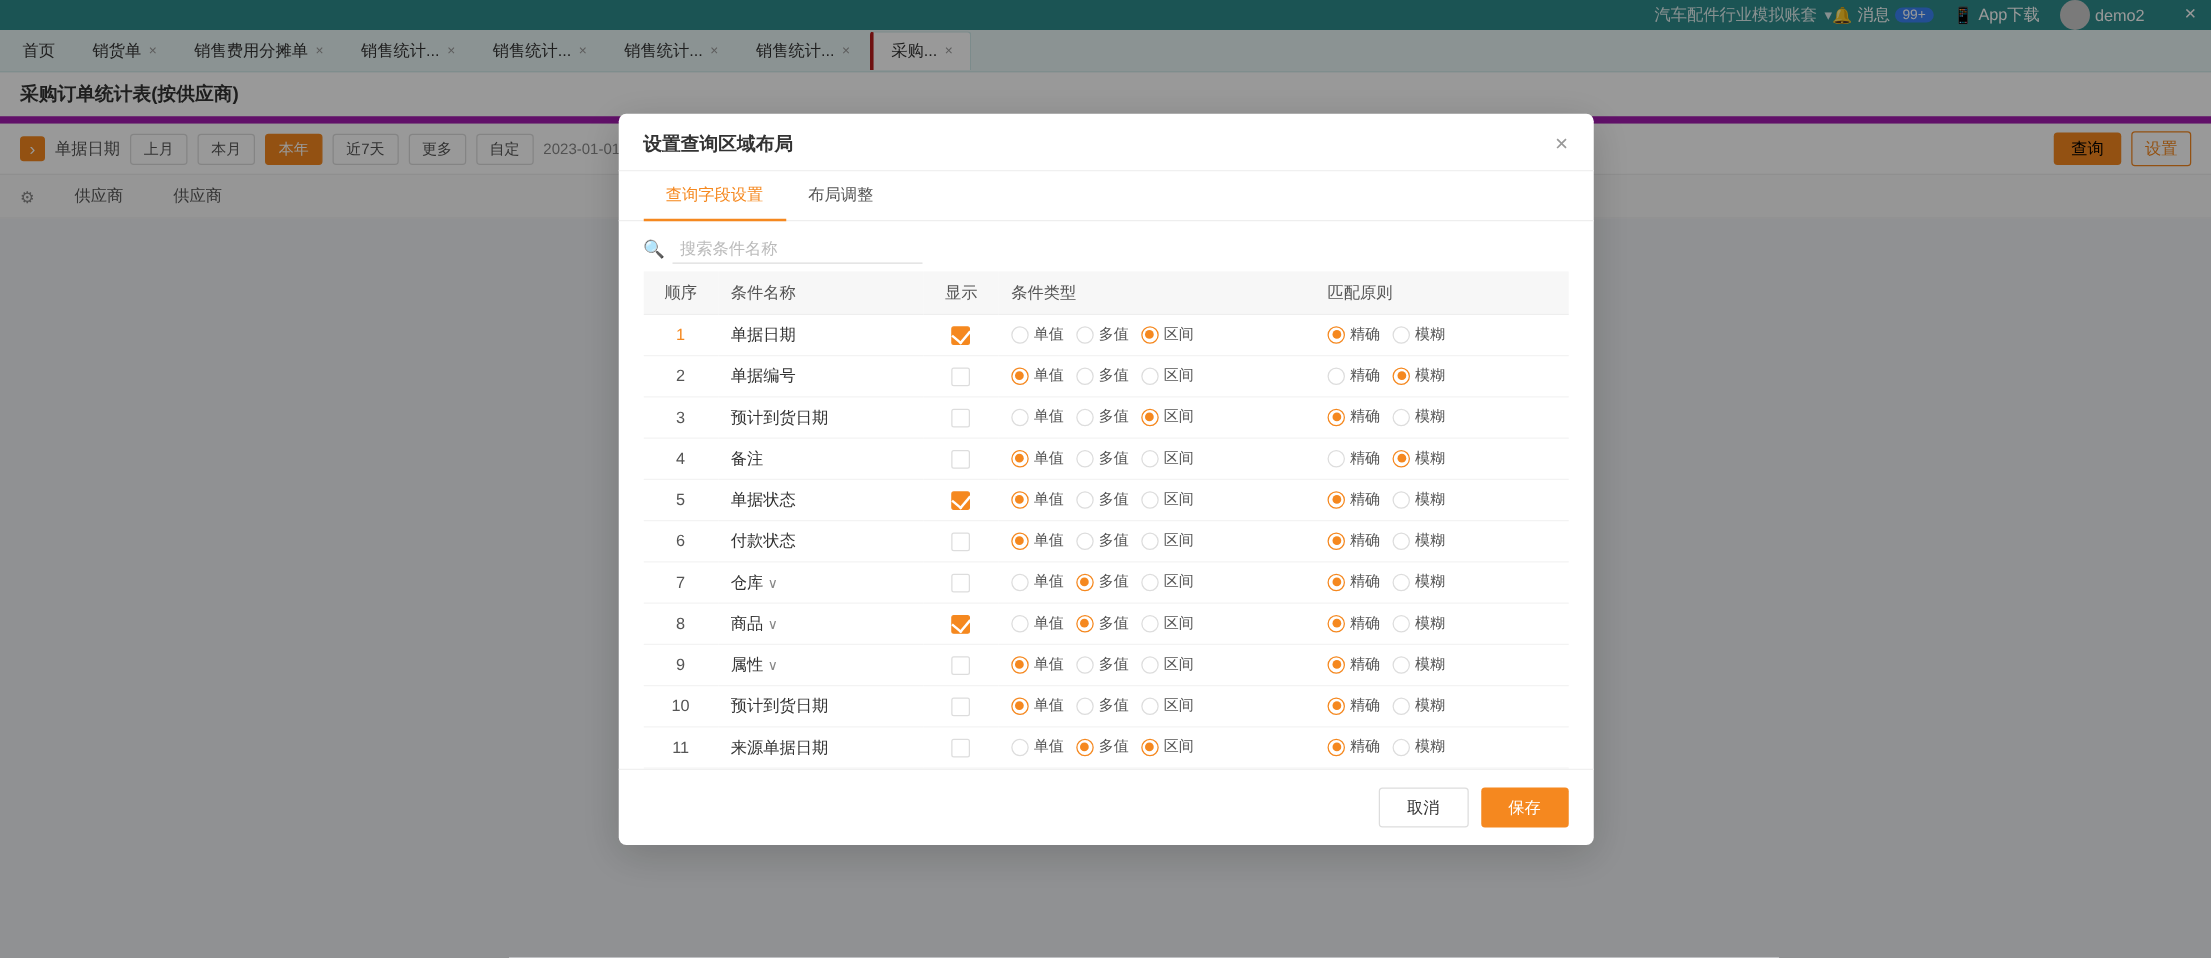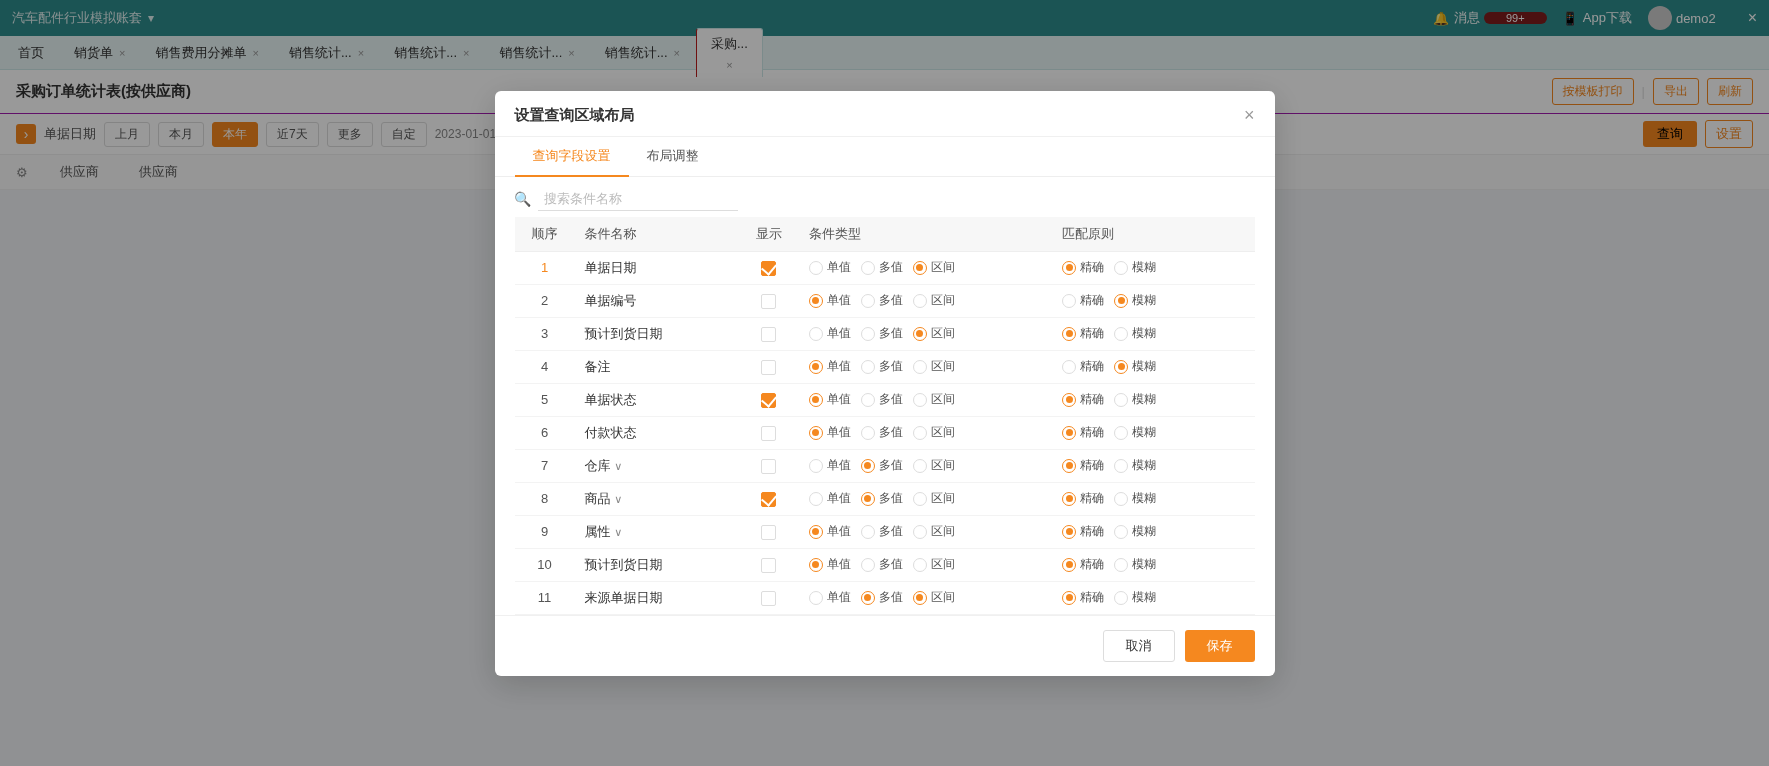--- a/index.html
+++ b/index.html
@@ -1,30 +1,30 @@
 <!DOCTYPE html>
 <html><head>
   <meta charset="utf-8">
   <style>
     * { box-sizing: border-box; margin: 0; padding: 0; }
     body { font-family: 'Microsoft YaHei', Arial, sans-serif; font-size: 13px; background: #f0f2f5; overflow: hidden; }
 
     
     .top-nav {
       background: #2d8c8c;
-      height: 36px;
+      height: 24px;
       display: flex;
       align-items: center;
-      justify-content: space-between;
+      justify-content: flex-end;
       padding: 0 12px;
       color: white;
     }
     .top-nav-left { font-size: 13px; color: #e0f0f0; display: flex; align-items: center; gap: 6px; }
     .top-nav-right { display: flex; align-items: center; gap: 16px; font-size: 13px; }
-    .top-nav-right .badge { background: #7f1d1d; color: white; border-radius: 8px; padding: 0 22px; font-size: 11px; }
+    .top-nav-right .badge { background: #3b82f6; color: white; border-radius: 8px; padding: 0 6px; font-size: 11px; }
     .top-nav-close { color: white; cursor: pointer; font-size: 16px; margin-left: 16px; }
 
     
     .tab-bar {
       background: #e8f5f5;
       height: 34px;
       display: flex;
       align-items: center;
       padding: 0 0 0 4px;
       gap: 2px;
@@ -32,31 +32,31 @@
     }
     .tab-item {
       padding: 6px 14px;
       font-size: 13px;
       color: #333;
       cursor: pointer;
       border-radius: 3px 3px 0 0;
       display: flex; align-items: center; gap: 6px;
       background: transparent;
     }
-    .tab-item.active { background: white; color: #333; border-top: 1px solid #cde8e8; border-left: 1px solid #b91c1c; border-right: 1px solid #cde8e8; flex-direction: column; }
+    .tab-item.active { background: white; color: #333; border-top: 1px solid #cde8e8; border-left: 3px solid #b91c1c; border-right: 1px solid #cde8e8; }
     .tab-close { font-size: 11px; color: #999; }
 
     
     .page-header {
       background: white;
       padding: 8px 16px;
       display: flex;
       align-items: center;
       justify-content: space-between;
-      border-bottom: 1px solid #a21caf;
+      border-bottom: 6px solid #a21caf;
     }
     .page-title { font-size: 15px; font-weight: bold; color: #333; }
     .page-actions { display: flex; align-items: center; gap: 8px; }
     .btn-print { border: 1px solid #f5881f; color: #f5881f; background: white; padding: 4px 10px; border-radius: 3px; cursor: pointer; font-size: 12px; }
     .btn-export { border: 1px solid #f5881f; color: #f5881f; background: white; padding: 4px 10px; border-radius: 3px; cursor: pointer; font-size: 12px; }
     .btn-refresh { border: 1px solid #f5881f; color: #f5881f; background: white; padding: 4px 10px; border-radius: 3px; cursor: pointer; font-size: 12px; }
 
     
     .filter-bar {
       background: white;
@@ -328,26 +328,20 @@
     <span class="tab-close">×</span>
   </div>
   <div class="tab-item active">
     <span>采购...</span>
     <span class="tab-close">×</span>
   </div>
 </div>
 
 <div class="page-header">
   <div class="page-title">采购订单统计表(按供应商)</div>
-  <div class="page-actions">
-    <button class="btn-print">按模板打印</button>
-    <span style="color:#ddd;">|</span>
-    <button class="btn-export">导出</button>
-    <button class="btn-refresh">刷新</button>
-  </div>
 </div>
 
 <div class="filter-bar">
   <button class="filter-toggle">›</button>
   <span style="font-size:13px;color:#555;">单据日期</span>
   <button class="filter-btn">上月</button>
   <button class="filter-btn">本月</button>
   <button class="filter-btn active">本年</button>
   <button class="filter-btn">近7天</button>
   <button class="filter-btn">更多</button>

